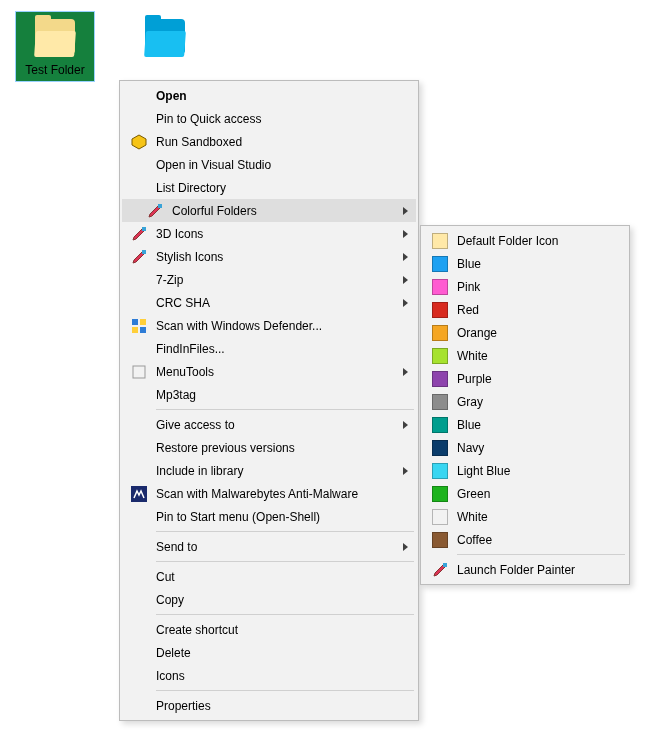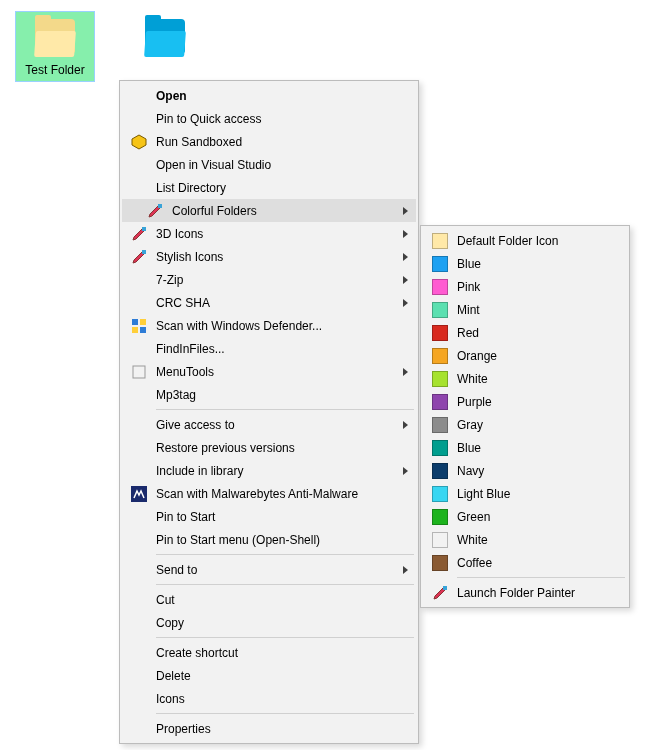--- a/index.html
+++ b/index.html
@@ -15,21 +15,21 @@
     color: #000;
   }
   .desktop-icon {
     position: absolute;
     width: 78px;
     text-align: center;
     padding: 2px 0 4px;
     cursor: default;
   }
   .desktop-icon.selected {
-    background: #86efac;
+    background: #15803d;
     outline: 1px solid #99d1ff;
   }
   .folder-glyph {
     width: 48px;
     height: 40px;
     margin: 5px auto 4px;
     position: relative;
   }
   .folder-back {
     position: absolute;
@@ -250,24 +250,20 @@
     <div class="icon-col">
       <svg class="icon16" viewBox="0 0 16 16">
           <rect width="16" height="16" fill="#1a2a6c"></rect>
           <path d="M3 12 L6 5 L8 9 L10 5 L13 12" stroke="#fff" fill="none" stroke-width="1.5"></path>
         </svg>
     </div>
     <div class="label-col">Scan with Malwarebytes Anti-Malware</div>
   </div>
   <div class="menu-item">
     <div class="icon-col"></div>
-    <div class="label-col">Pin to Start</div>
-  </div>
-  <div class="menu-item">
-    <div class="icon-col"></div>
     <div class="label-col">Pin to Start menu (Open-Shell)</div>
   </div>
   <div class="separator"></div>
   <div class="menu-item">
     <div class="icon-col"></div>
     <div class="label-col">Send to</div>
     <div class="arrow"></div>
   </div>
   <div class="separator"></div>
   <div class="menu-item">
@@ -309,26 +305,20 @@
     <div class="icon-col">
         <div class="color-swatch" style="background:#1da1f2"></div>
       </div>
     <div class="label-col">Blue</div>
   </div>
   <div class="menu-item">
     <div class="icon-col">
         <div class="color-swatch" style="background:#ff5bd1"></div>
       </div>
     <div class="label-col">Pink</div>
-  </div>
-  <div class="menu-item">
-    <div class="icon-col">
-        <div class="color-swatch" style="background:#5be0b0"></div>
-      </div>
-    <div class="label-col">Mint</div>
   </div>
   <div class="menu-item">
     <div class="icon-col">
         <div class="color-swatch" style="background:#d82a1f"></div>
       </div>
     <div class="label-col">Red</div>
   </div>
   <div class="menu-item">
     <div class="icon-col">
         <div class="color-swatch" style="background:#f5a623"></div>

